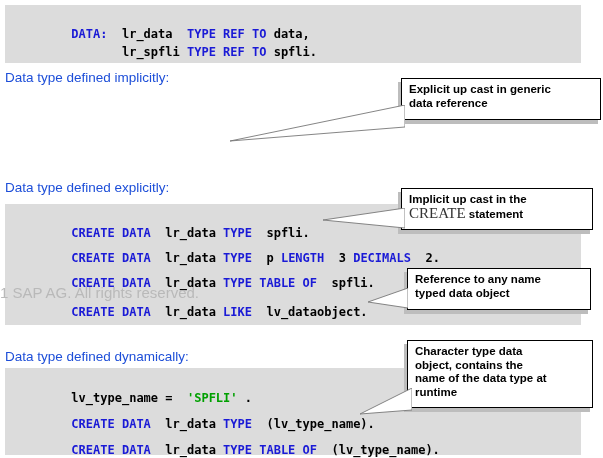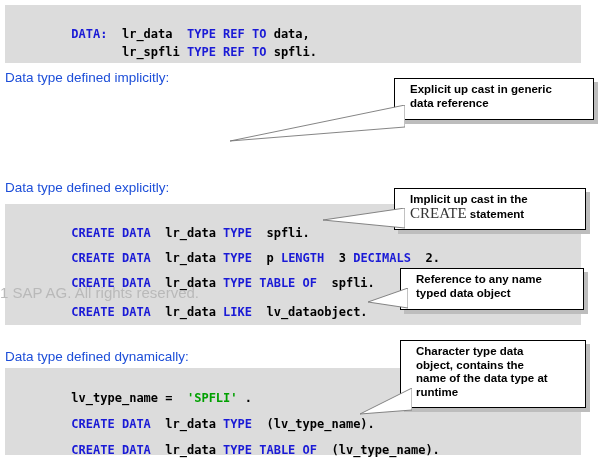--- a/index.html
+++ b/index.html
@@ -52,21 +52,22 @@
   .callout {
     position: absolute;
     background: #ffffff;
     border: 1px solid #000000;
     box-sizing: border-box;
     font-family: "Liberation Sans", sans-serif;
     font-size: 11.5px;
     font-weight: bold;
     color: #000000;
     line-height: 13.5px;
-    padding: 4px 5px 4px 15px;
+    padding: 4px 5px 4px 7px;
+    margin-left: 7px;
   }
   .callout .mono {
     font-family: Liberation Serif, serif;
     font-weight: normal;
     font-size: 15px;
     color: #333333;
   }
   .callout-shadow {
     position: absolute;
     background: #bdbdbd;

